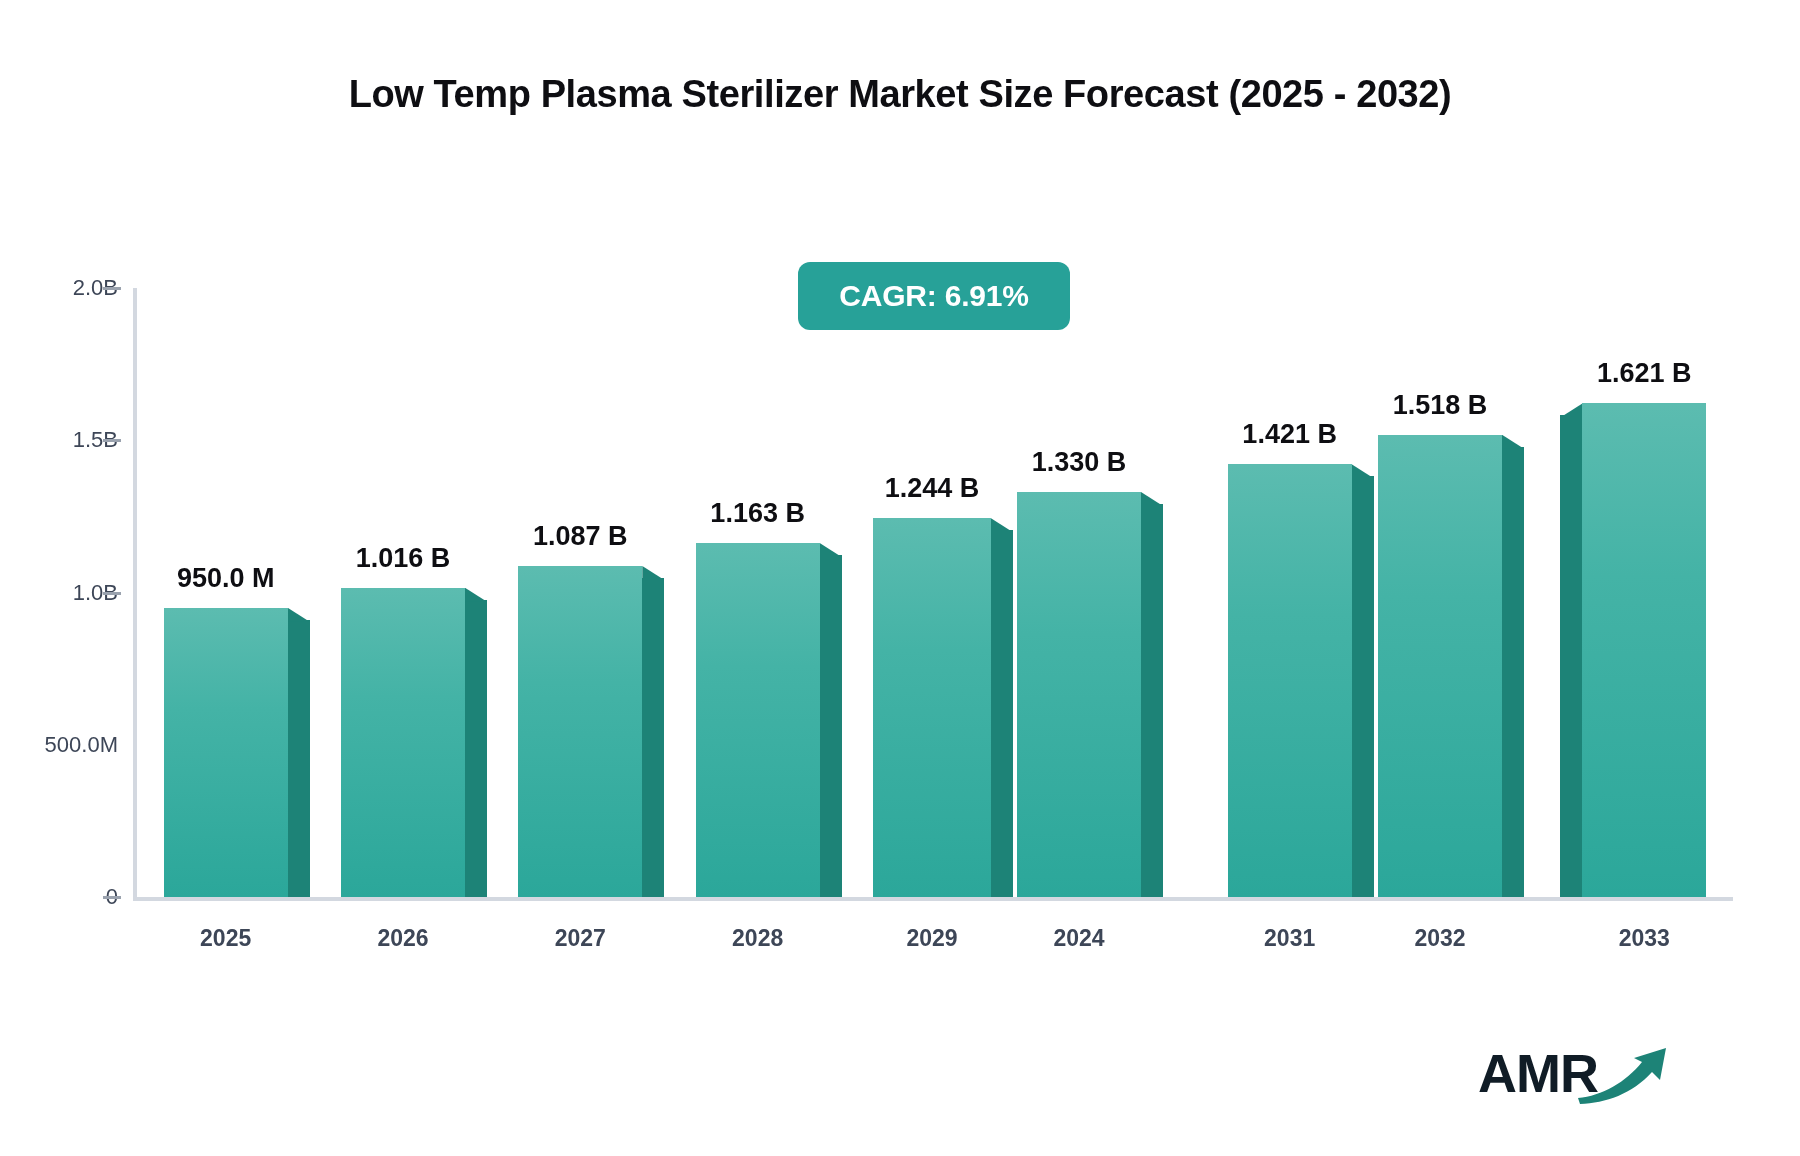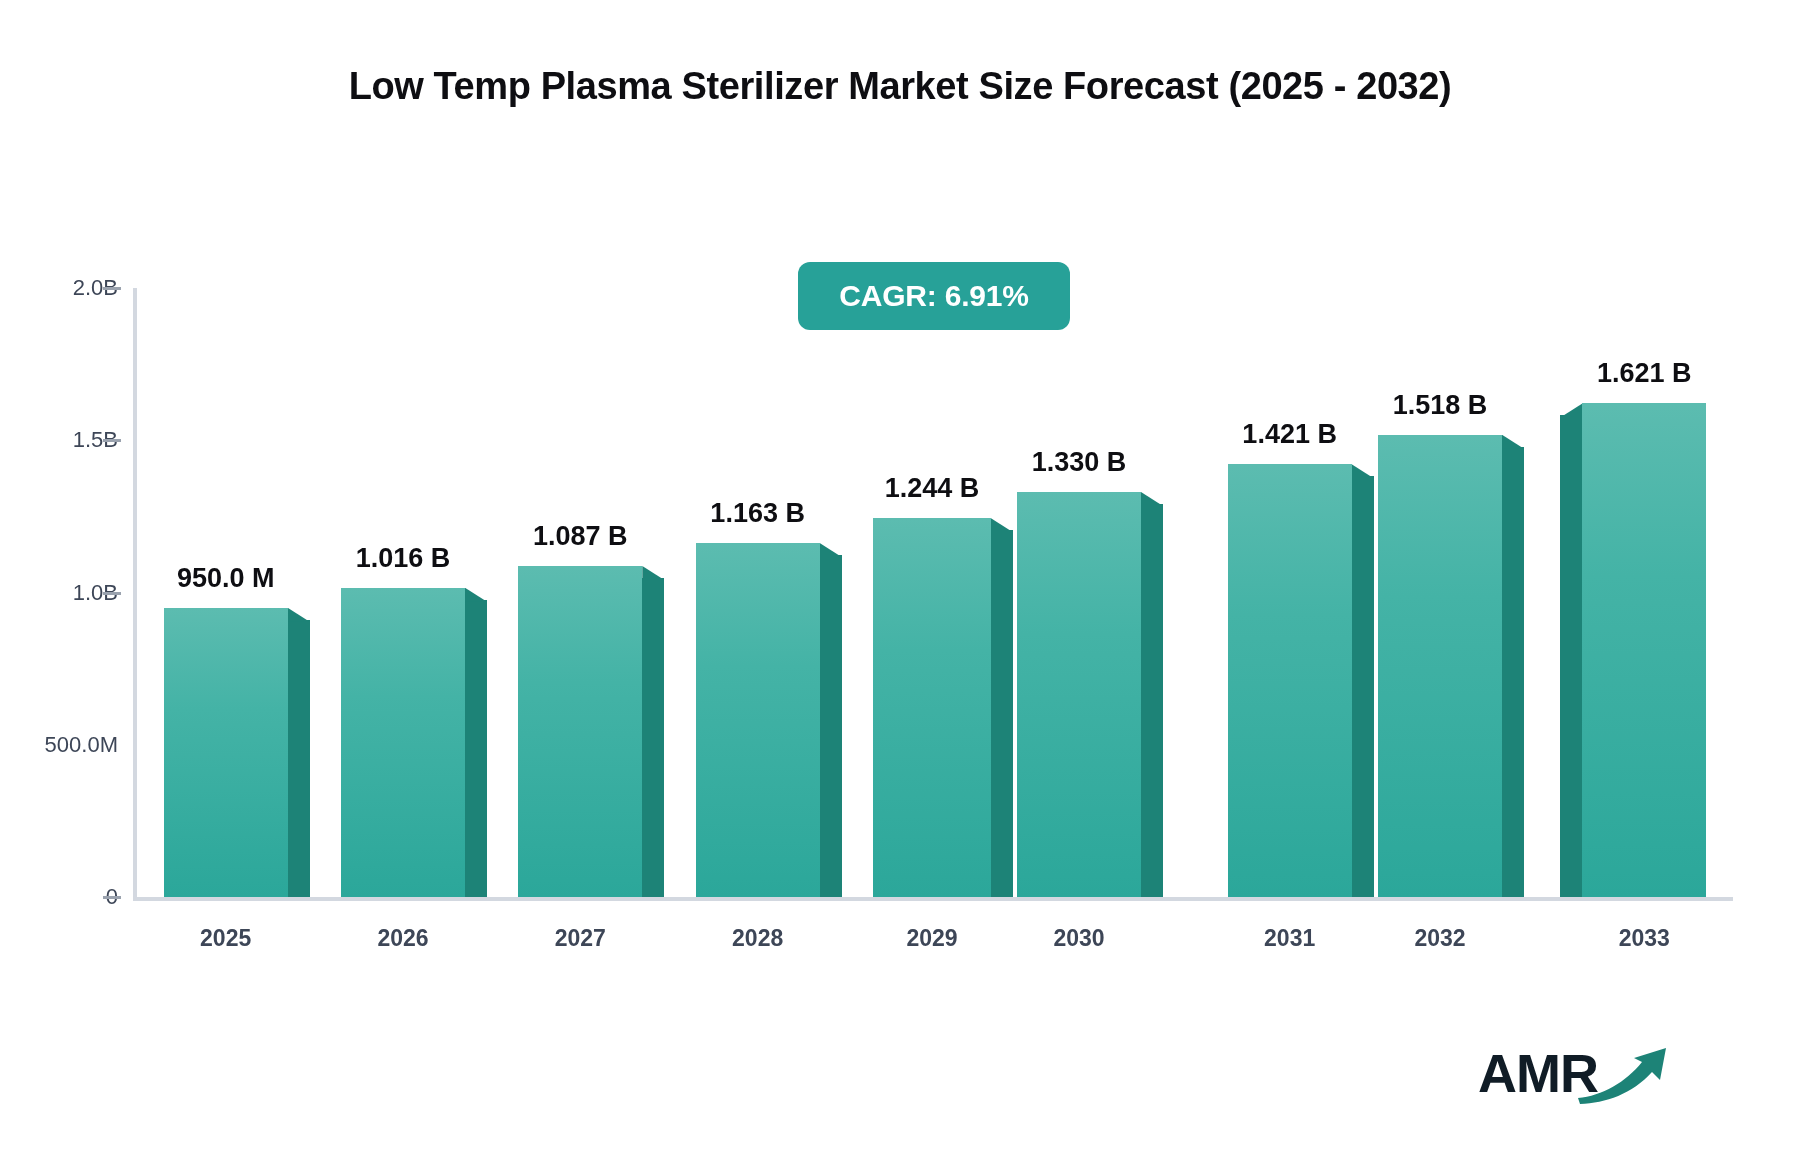--- a/index.html
+++ b/index.html
@@ -10,21 +10,21 @@
     overflow:hidden;
     position:relative;
   }
 
   
   #chart-header{
     position:absolute;left:0;top:0;width:1800px;
     text-align:center;
   }
   #chart-title{
-    margin:4px;
+    margin:12px;
     padding-top:62px;
     font-size:38px;
     font-weight:bold;
     color:#0e0e12;
     letter-spacing:-0.4px;
     line-height:1.1;
   }
   #chart-subtitle{
     margin:0;
     padding-top:22px;
@@ -222,21 +222,21 @@
         <div class="bar-cap right" style="bottom: 364.798px; clip-path: polygon(0px 0px, 100% 100%, 0px 100%);"></div>
         <div class="bar-front" style="height: 378.798px;"></div>
         <div class="bar-value" style="bottom: 392.798px;">1.244 B</div>
         <div class="x-label">2029</div>
       </div>
       <div class="bar-group" style="left: 1017px; width: 124px; height: 404.985px;">
         <div class="bar-side right" style="height: 392.985px;"></div>
         <div class="bar-cap right" style="bottom: 390.985px; clip-path: polygon(0px 0px, 100% 100%, 0px 100%);"></div>
         <div class="bar-front" style="height: 404.985px;"></div>
         <div class="bar-value" style="bottom: 418.985px;">1.330 B</div>
-        <div class="x-label">2030</div>
+        <div class="x-label">2024</div>
       </div>
       <div class="bar-group" style="left: 1227.67px; width: 124px; height: 432.695px;">
         <div class="bar-side right" style="height: 420.695px;"></div>
         <div class="bar-cap right" style="bottom: 418.695px; clip-path: polygon(0px 0px, 100% 100%, 0px 100%);"></div>
         <div class="bar-front" style="height: 432.695px;"></div>
         <div class="bar-value" style="bottom: 446.695px;">1.421 B</div>
         <div class="x-label">2031</div>
       </div>
       <div class="bar-group" style="left: 1378px; width: 124px; height: 462.231px;">
         <div class="bar-side right" style="height: 450.231px;"></div>

